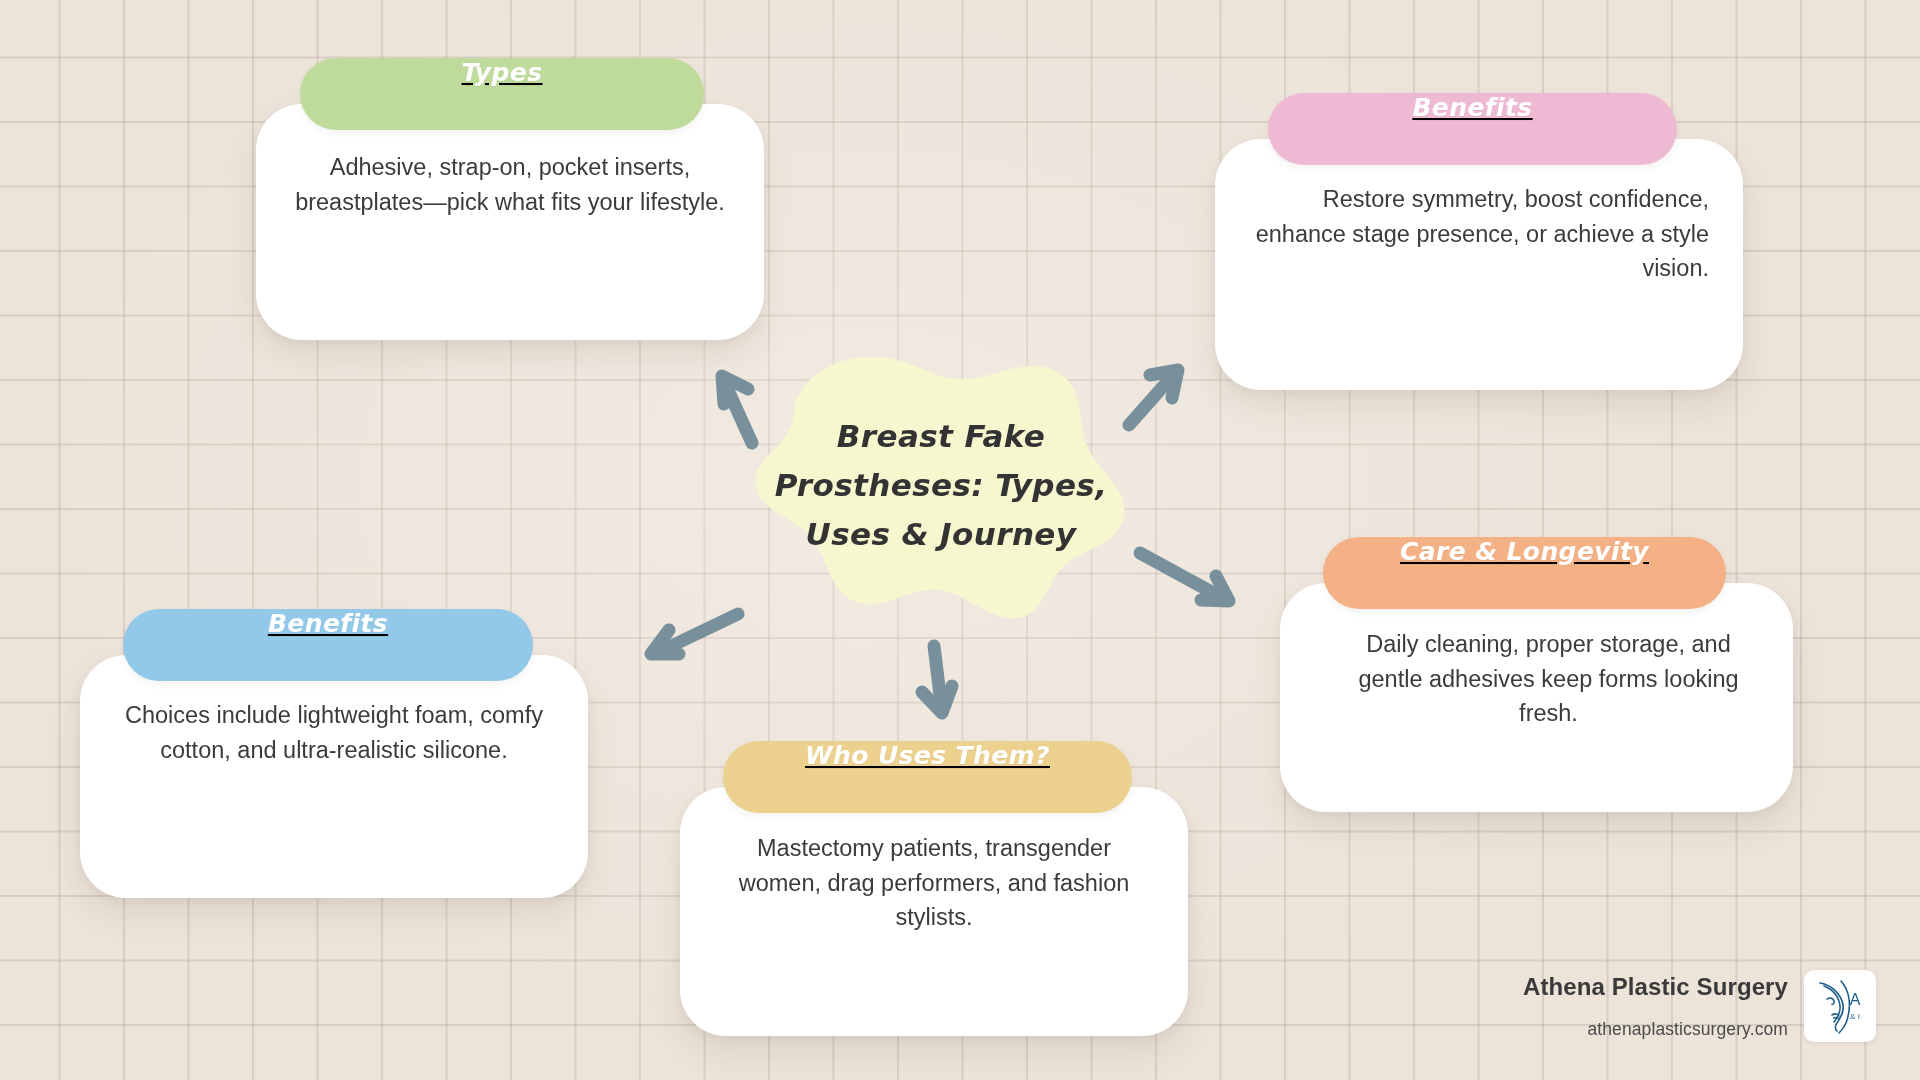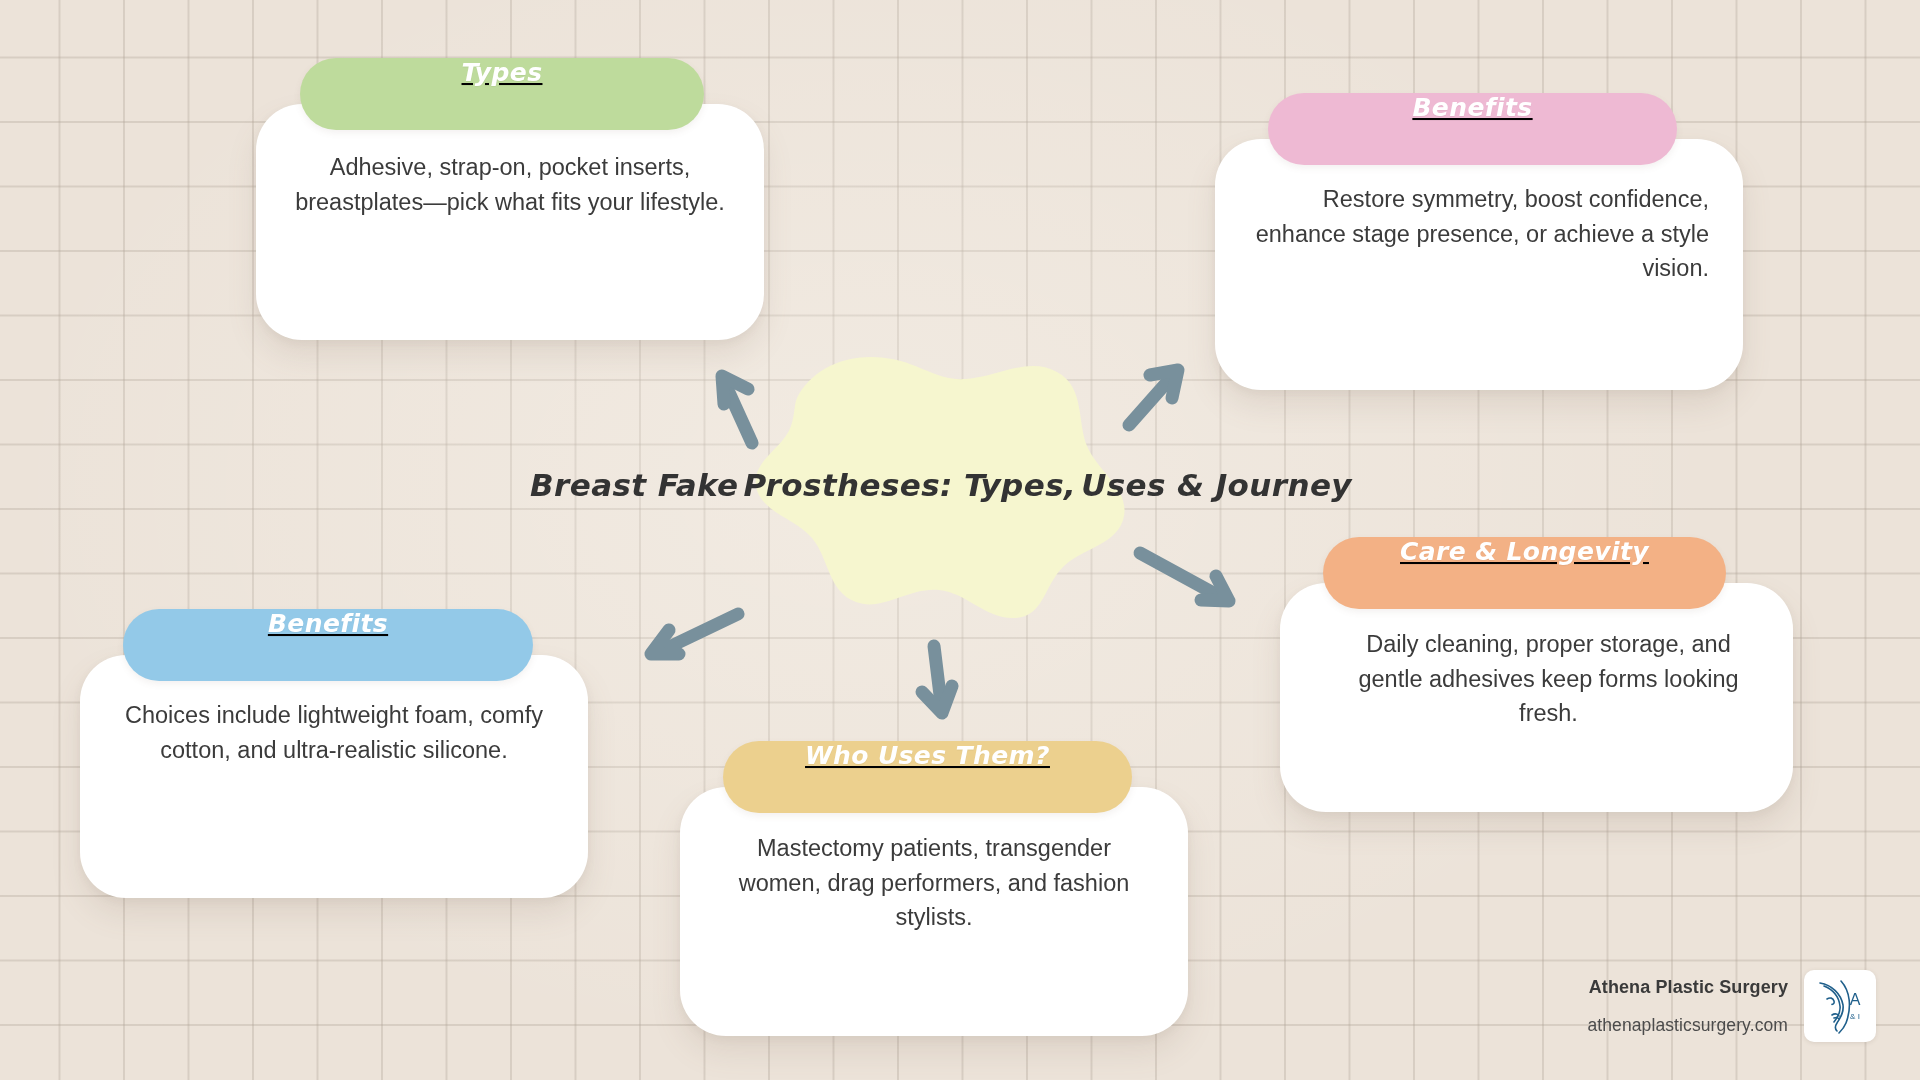--- a/index.html
+++ b/index.html
@@ -124,21 +124,21 @@
     width: 378px;
     height: 270px;
     z-index: 4;
   }
   #center-blob svg { position: absolute; inset: 0; overflow: visible; }
 
   #center-title {
     position: absolute;
     inset: 0;
     display: flex;
-    flex-direction: row;
+    flex-direction: column;
     align-items: center;
     justify-content: center;
     gap: 5px;
     padding: 0 24px;
   }
   .center-line {
     font-family: "DejaVu Sans", sans-serif;
     font-weight: 700;
     font-style: italic;
     font-size: 31px;
@@ -156,21 +156,21 @@
     position: absolute;
     right: 44px;
     bottom: 38px;
     display: flex;
     align-items: center;
     gap: 16px;
     z-index: 5;
   }
   #brand-text { text-align: right; }
   #brand-name {
-    font-size: 18px;
+    font-size: 24px;
     font-weight: 700;
     color: #3a3a3a;
     letter-spacing: 0.1px;
     line-height: 1.25;
   }
   #brand-url {
     font-size: 17.5px;
     color: #4b4b4b;
     letter-spacing: 0.1px;
     margin-top: 17px;

